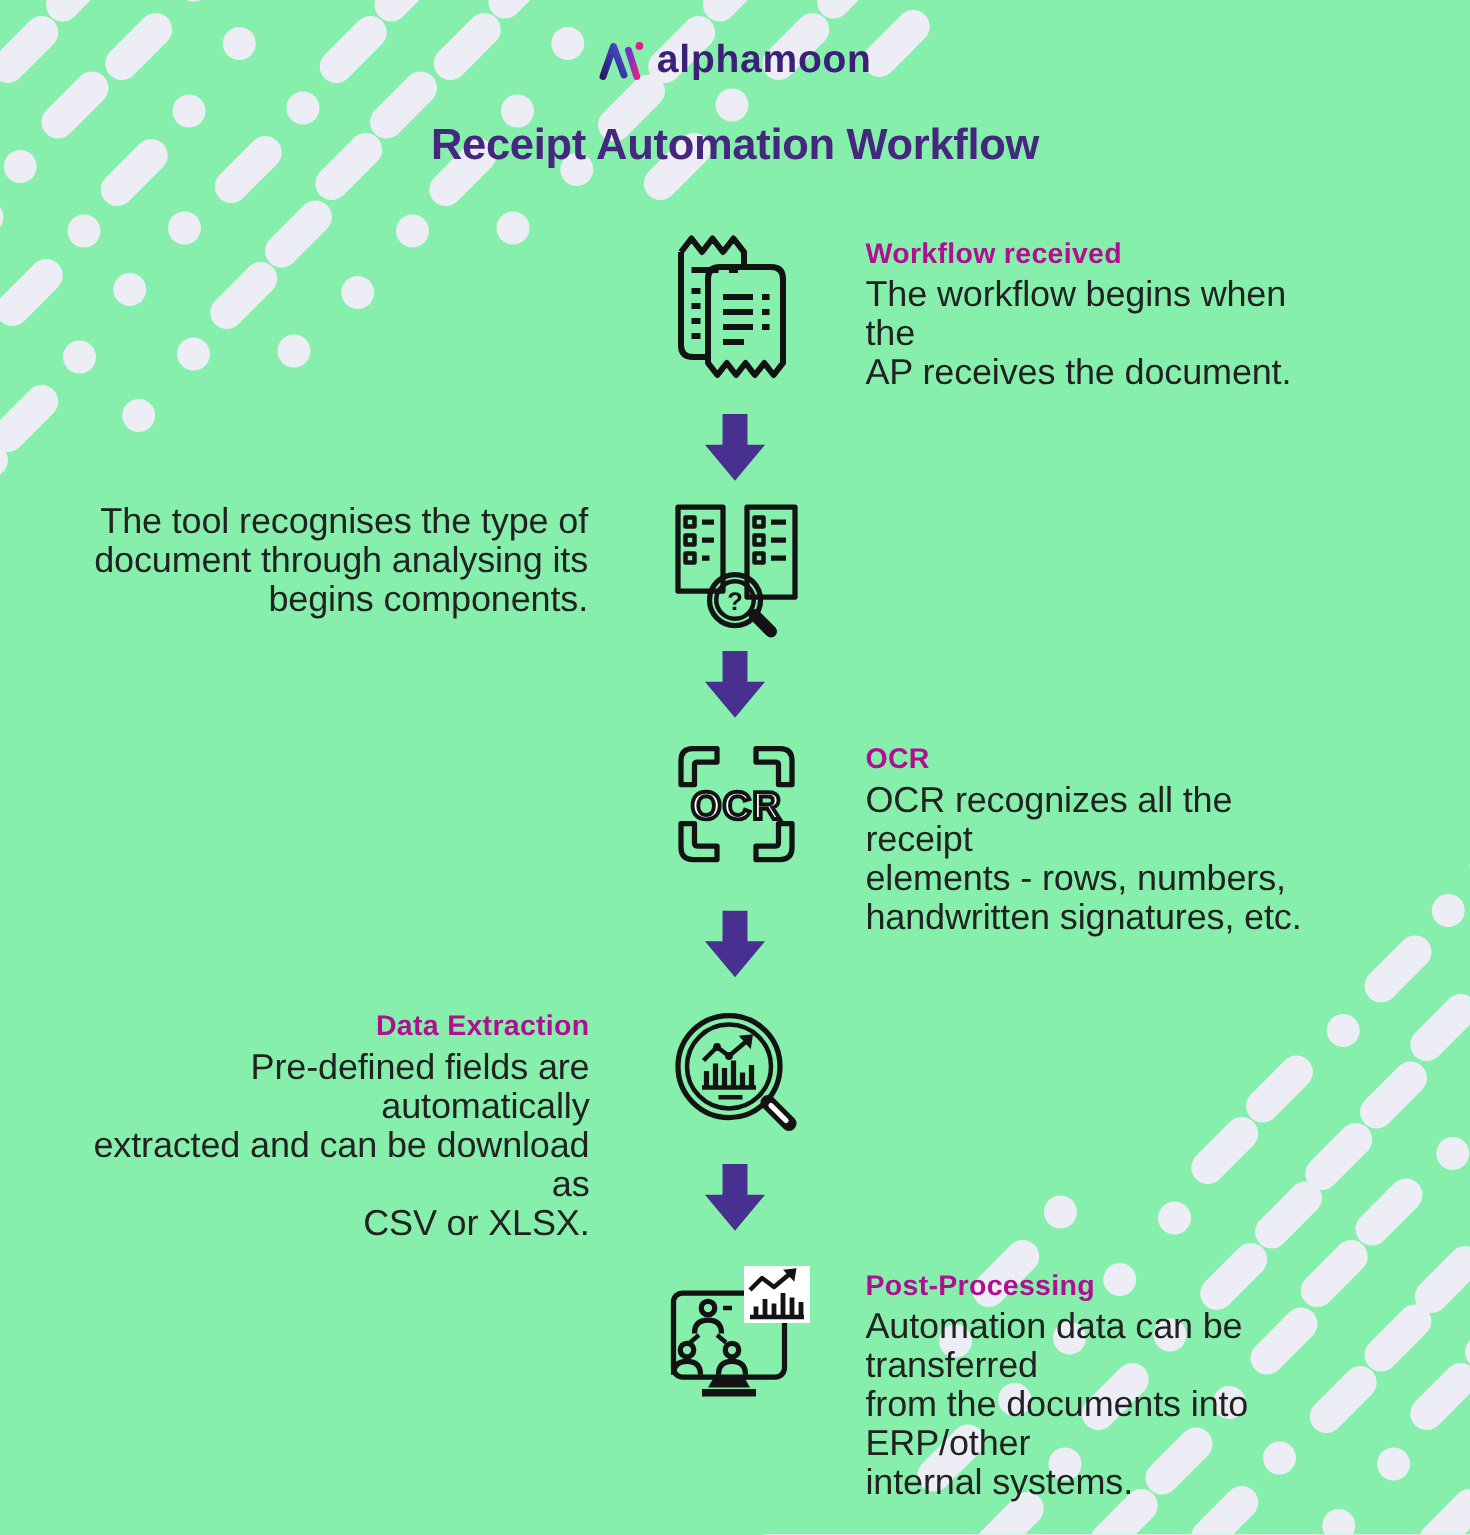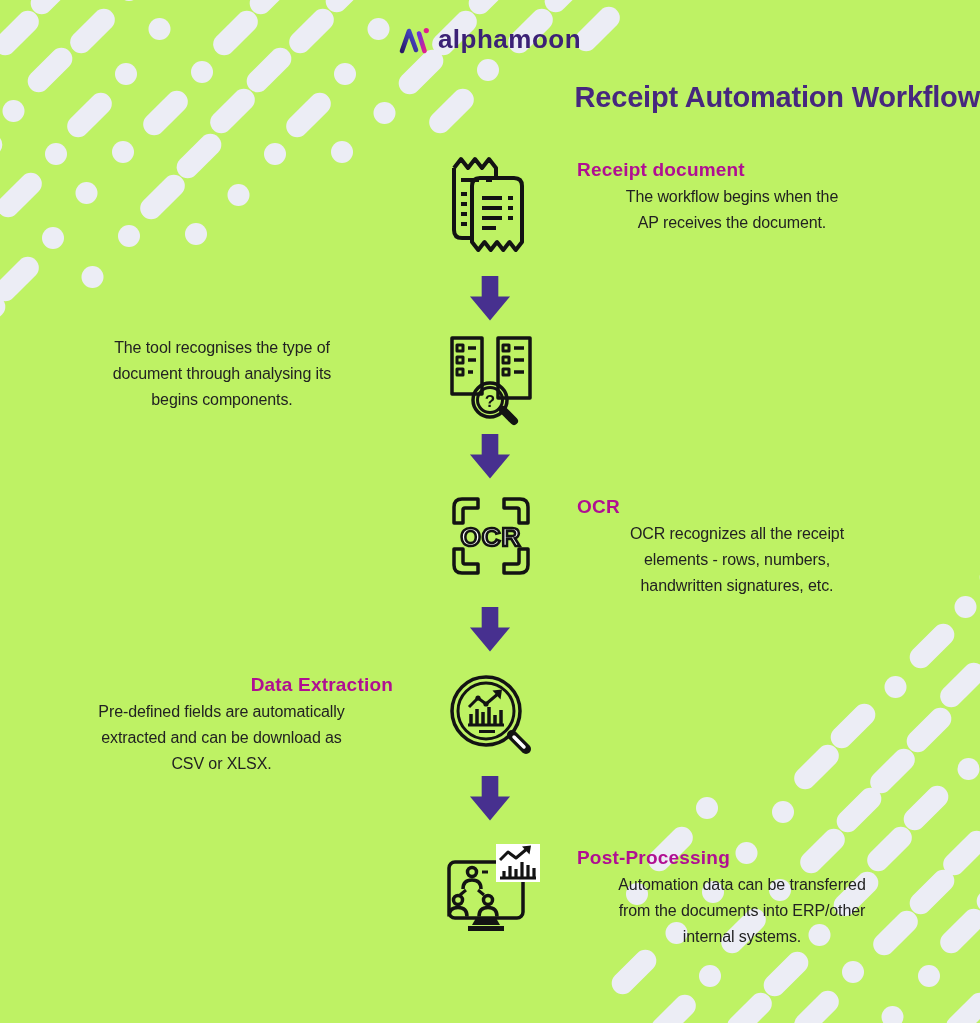--- a/index.html
+++ b/index.html
@@ -1,26 +1,26 @@
 <!DOCTYPE html>
 <html><head>
 <meta charset="utf-8">
 <style>
   html,body{margin:0;padding:0;background:#fff;}
-  .stage{position:relative;width:980px;height:1023px;background:#bef264;overflow:hidden;
+  .stage{position:relative;width:980px;height:1023px;background:#86efac;overflow:hidden;
          font-family:"Liberation Sans",sans-serif;}
   .pattern{position:absolute;left:0;top:0;width:980px;height:1023px;pointer-events:none;}
   .logo{position:absolute;top:24px;left:0;width:100%;display:flex;align-items:center;
         justify-content:center;gap:9px;}
   .logo-text{font-size:26px;font-weight:700;color:#3b2176;letter-spacing:.5px;}
-  .title{position:absolute;top:81px;left:0;width:100%;text-align:right;
+  .title{position:absolute;top:81px;left:0;width:100%;text-align:center;
          font-size:29px;font-weight:700;color:#46277e;letter-spacing:-.2px;}
   .step-text{position:absolute;}
   .step-text h3{margin:0 0 3px 0;font-size:19px;font-weight:700;color:#b00f92;letter-spacing:.2px;}
-  .step-text p{margin:0;font-size:16px;line-height:26px;color:#222;white-space:pre-line;letter-spacing:-.1px;text-align:center;}
+  .step-text p{margin:0;font-size:24px;line-height:26px;color:#222;white-space:pre-line;letter-spacing:-.1px;}
   .align-right{text-align:right;}
   .icon{position:absolute;}
   .arrow{position:absolute;left:469px;width:42px;height:45px;}
   svg text{font-family:"Liberation Sans",sans-serif;font-weight:700;}
   .ink{stroke:#131313;fill:none;stroke-linejoin:round;}
 </style>
 </head>
 <body>
 
 <div class="stage">
@@ -175,21 +175,21 @@
   <div class="title">Receipt Automation Workflow</div>
 
   <svg class="icon" style="left:448px;top:152px;" width="84" height="112" viewBox="0 0 84 112">
     <path class="ink" stroke-width="4" d="M6,16 l7,-9 7,9 7,-9 7,9 7,-9 7,9 V28"></path>
     <path class="ink" stroke-width="4" d="M6,16 V78 Q6,86 14,86 H24"></path>
     <path class="ink" stroke-width="4" d="M13,28 H31 M38,28 H44 M13,42 H19 M13,52 H19 M13,62 H19 M13,72 H19"></path>
     <path class="ink" stroke-width="4" fill="#fff" d="M24,34 q0,-8 8,-8 h34 q8,0 8,8 v56 l-6.25,8 -6.25,-8 -6.25,8 -6.25,-8 -6.25,8 -6.25,-8 -6.25,8 -6.25,-8 z"></path>
     <path class="ink" stroke-width="4" d="M34,46 H54 M60,46 H65 M34,56 H54 M60,56 H65 M34,66 H54 M60,66 H65 M34,76 H48"></path>
   </svg>
   <div class="step-text" style="left:577px;top:159px;width:310px;">
-    <h3>Receipt document</h3>
+    <h3>Workflow received</h3>
     <p>The workflow begins when the
 AP receives the document.</p>
   </div>
 
   <svg class="arrow" style="top:276px;" viewBox="0 0 42 46">
     <path d="M12.5,0 H29.5 V21 H41.5 L21,45.5 L0.5,21 H12.5 Z" fill="#47308f"></path>
   </svg>
 
   <div class="step-text align-right" style="left:52px;top:335px;width:340px;">
     <p>The tool recognises the type of

